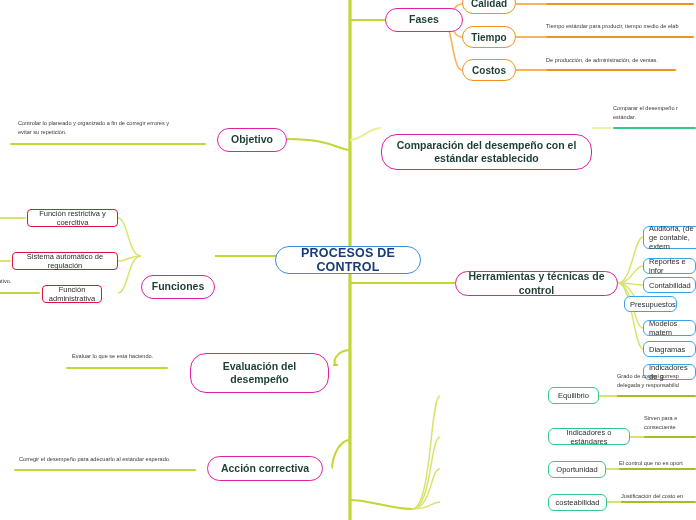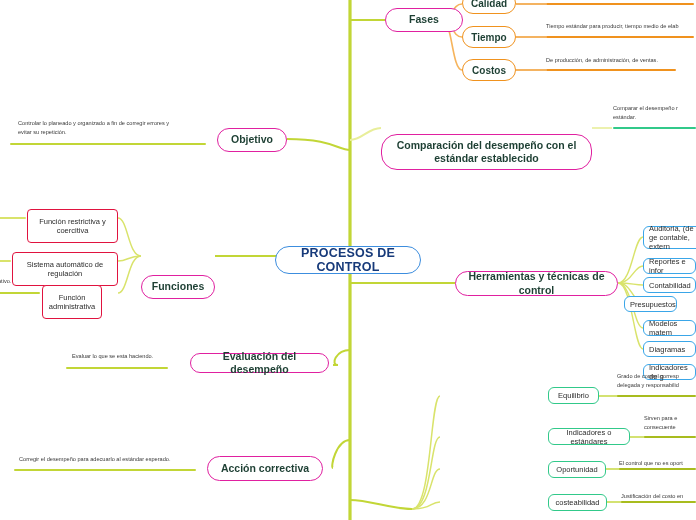--- a/index.html
+++ b/index.html
@@ -21,21 +21,21 @@
   .org{border:1.5px solid #f0921e;border-radius:11px;color:#1d3f33;
        font-weight:bold;font-size:10px;padding:0 7px;}
   
   .blu{border:1.3px solid #3aa6e8;border-radius:6px;color:#2c2c2c;
        font-size:7.5px;padding:0 5px;justify-content:flex-start;text-align:left;line-height:1.2;}
   
   .grn{border:1.3px solid #31c98a;border-radius:6px;color:#2c2c2c;
        font-size:7.5px;padding:0 10px;}
   
   .crm{border:1.3px solid #e0133f;border-radius:4px;color:#2c2c2c;
-       font-size:7.5px;padding:16px 5px;}
+       font-size:7.5px;padding:8px 5px;}
 
   .note{position:absolute;font-size:5.6px;color:#3a3a3a;line-height:1.55;
         z-index:4;white-space:pre-line;}
   .rule{position:absolute;height:2.4px;border-radius:2px;z-index:3;}
 </style>
 </head>
 <body>
 
 <div id="canvas">
 
@@ -127,21 +127,21 @@
 
   <div class="node blu" style="left:643px;top:226px;width:62px;height:23px;">Auditoria, (de ge
 contable, extern</div>
   <div class="node blu" style="left:643px;top:258px;width:53px;height:16px;">Reportes e infor</div>
   <div class="node blu" style="left:643px;top:277px;width:53px;height:16px;">Contabilidad</div>
   <div class="node blu" style="left:624px;top:296px;width:53px;height:16px;">Presupuestos</div>
   <div class="node blu" style="left:643px;top:320px;width:53px;height:16px;">Modelos matem</div>
   <div class="node blu" style="left:643px;top:341px;width:53px;height:16px;">Diagramas</div>
   <div class="node blu" style="left:643px;top:364px;width:53px;height:16px;">Indicadores de g</div>
 
-  <div class="node mag" style="left:190px;top:353px;width:139px;height:20px;">Evaluación del desempeño</div>
+  <div class="node mag" style="left:190px;top:353px;width:139px;height:40px;">Evaluación del desempeño</div>
   <div class="note" style="left:72px;top:352px;width:130px;">Evaluar lo que se esta haciendo.</div>
   <div class="rule" style="left:66px;top:367px;width:102px;background:#c2d636;"></div>
 
   <div class="node mag" style="left:207px;top:456px;width:116px;height:25px;">Acción correctiva</div>
   <div class="note" style="left:19px;top:455px;width:190px;">Corregir el desempeño para adecuarlo al estándar esperado.</div>
   <div class="rule" style="left:14px;top:469px;width:182px;background:#c2d636;"></div>
 
 
   <div class="node grn" style="left:548px;top:387px;width:51px;height:17px;">Equilibrio</div>
   <div class="node grn" style="left:548px;top:428px;width:82px;height:17px;">Indicadores o estándares</div>

